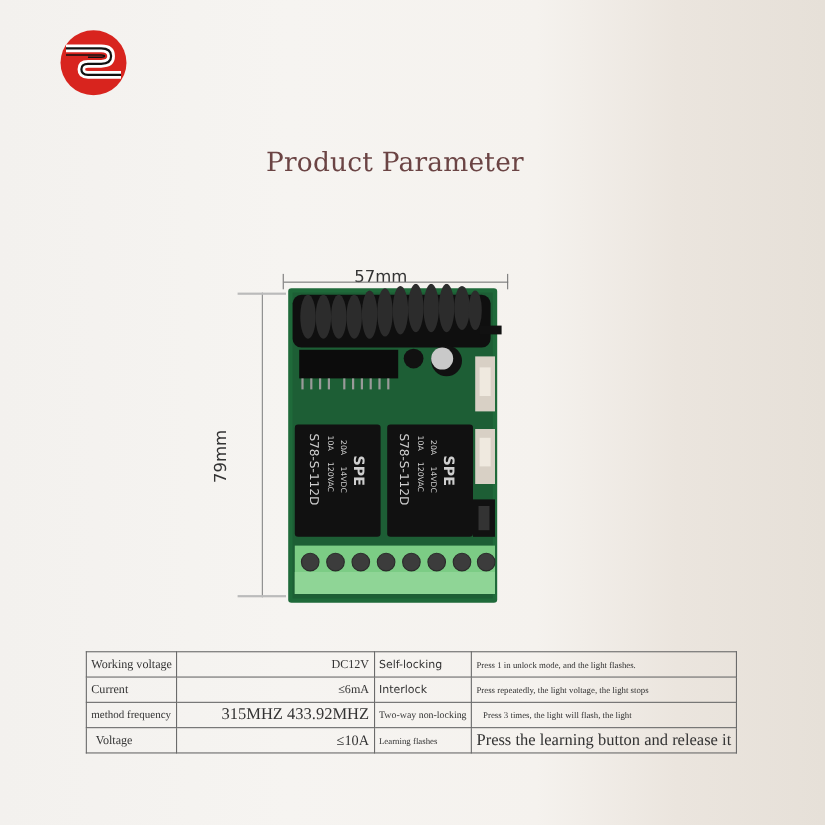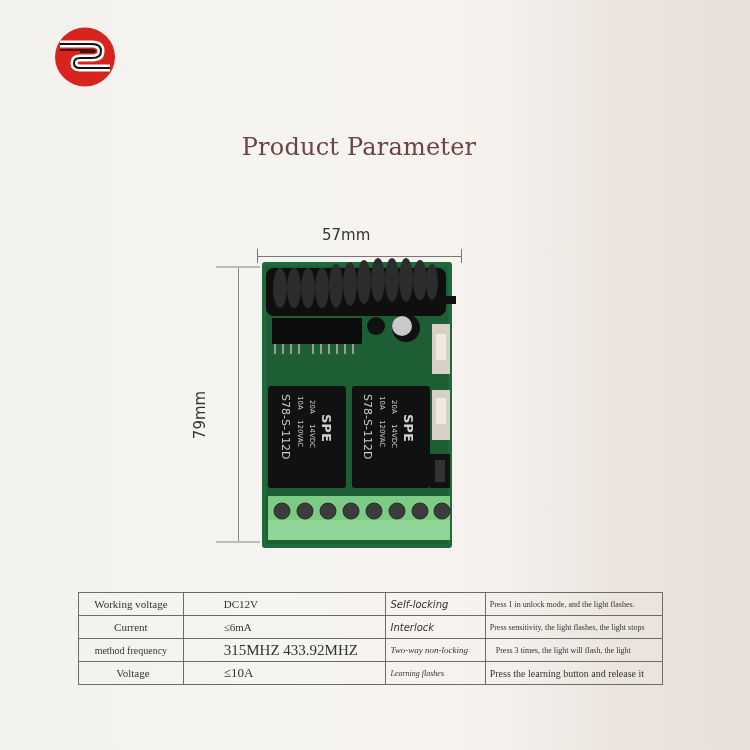--- a/index.html
+++ b/index.html
@@ -8,21 +8,21 @@
       position:relative;
       background: linear-gradient(90deg, #f3f1ee 0%, #f6f4f1 35%, #f5f2ee 65%, #ebe5de 82%, #e6e0d8 100%);
       font-family: "Liberation Serif", serif;
     }
     .logo { position:absolute; left:54px; top:27px; width:62px; height:60px; }
     .title {
       position:absolute; left:0; width:718px; top:133px; text-align:center;
       font-family:"DejaVu Serif", serif; font-size:24px; color:#6b4444; letter-spacing:0.2px;
     }
     .dim-top-label {
-      position:absolute; left:322px; top:226px; font-family:"DejaVu Sans", sans-serif;
+      position:absolute; left:322px; top:242px; font-family:"DejaVu Sans", sans-serif;
       font-size:15px; color:#333;
     }
     .dim-top-line { position:absolute; left:258px; top:256px; width:204px; height:1px; background:#777; }
     .dim-top-tick-l { position:absolute; left:257px; top:249px; width:1px; height:14px; background:#777; }
     .dim-top-tick-r { position:absolute; left:461px; top:249px; width:1px; height:14px; background:#777; }
 
     .dim-left-line { position:absolute; left:238px; top:266px; width:1px; height:277px; background:#888; }
     .dim-left-tick-t { position:absolute; left:216px; top:266px; width:44px; height:2px; background:#bbb; }
     .dim-left-tick-b { position:absolute; left:216px; top:541px; width:44px; height:2px; background:#bbb; }
     .dim-left-label {
@@ -33,23 +33,23 @@
     .board { position:absolute; left:260px; top:258px; width:200px; height:292px; }
 
     table.params {
       position:absolute; left:78px; top:592px; width:585px; border-collapse:collapse;
       font-family:"Liberation Serif", serif; color:#333; background:transparent;
     }
     table.params td {
       border:1px solid #6b6b6b; height:23px; padding:0 4px; white-space:nowrap; overflow:hidden;
       vertical-align:middle;
     }
-    td.c1 { width:106px; font-size:11px;text-align:center; }
-    td.c2 { width:204px; font-size:11px; padding-left:40px !important; }
-    td.c3 { width:100px; font-size:10px;font-style:italic; }
+    td.c1 { width:106px; font-size:11px; }
+    td.c2 { width:204px; font-size:11px; padding-left:40px !important;text-align:right; }
+    td.c3 { width:100px; font-size:10px; }
     td.c4 { width:178px; font-size:8px; }
     .sans { font-family:"DejaVu Sans", sans-serif; }
   </style>
 </head>
 <body>
 
 <svg class="logo" viewBox="0 0 62 60">
   <ellipse cx="31" cy="30" rx="30" ry="29.5" fill="#d8241e"></ellipse>
   <path d="M6 17 H38 Q47 17 47 24 Q47 31 38 31 H26 Q20 31 20 36 Q20 41 26 41 H56" fill="none" stroke="#ffffff" stroke-width="7"></path>
   <path d="M6 17 H38 Q47 17 47 24 Q47 31 38 31 H26 Q20 31 20 36 Q20 41 26 41 H56" fill="none" stroke="#111" stroke-width="2"></path>
@@ -158,28 +158,28 @@
     <tr>
       <td class="c1">Working voltage</td>
       <td class="c2">DC12V</td>
       <td class="c3 sans">Self-locking</td>
       <td class="c4">Press 1 in unlock mode, and the light flashes.</td>
     </tr>
     <tr>
       <td class="c1" style="">Current</td>
       <td class="c2">≤6mA</td>
       <td class="c3 sans">Interlock</td>
-      <td class="c4">Press sensitivity, the light flashes, the light stops</td>
+      <td class="c4">Press repeatedly, the light voltage, the light stops</td>
     </tr>
     <tr>
       <td class="c1" style="font-size:10px">method frequency</td>
       <td class="c2" style="font-size:15px">315MHZ 433.92MHZ</td>
       <td class="c3" style="font-size:9px">Two-way non-locking</td>
       <td class="c4" style="padding-left:10px">Press 3 times, the light will flash, the light</td>
     </tr>
     <tr>
       <td class="c1" style="padding-left:8px">Voltage</td>
       <td class="c2" style="font-size:13px">≤10A</td>
       <td class="c3" style="font-size:8px">Learning flashes</td>
-      <td class="c4" style="font-size:10px">Press the learning button and release it</td>
+      <td class="c4" style="font-size:15px">Press the learning button and release it</td>
     </tr>
   </tbody>
 </table>
 
 </body></html>

